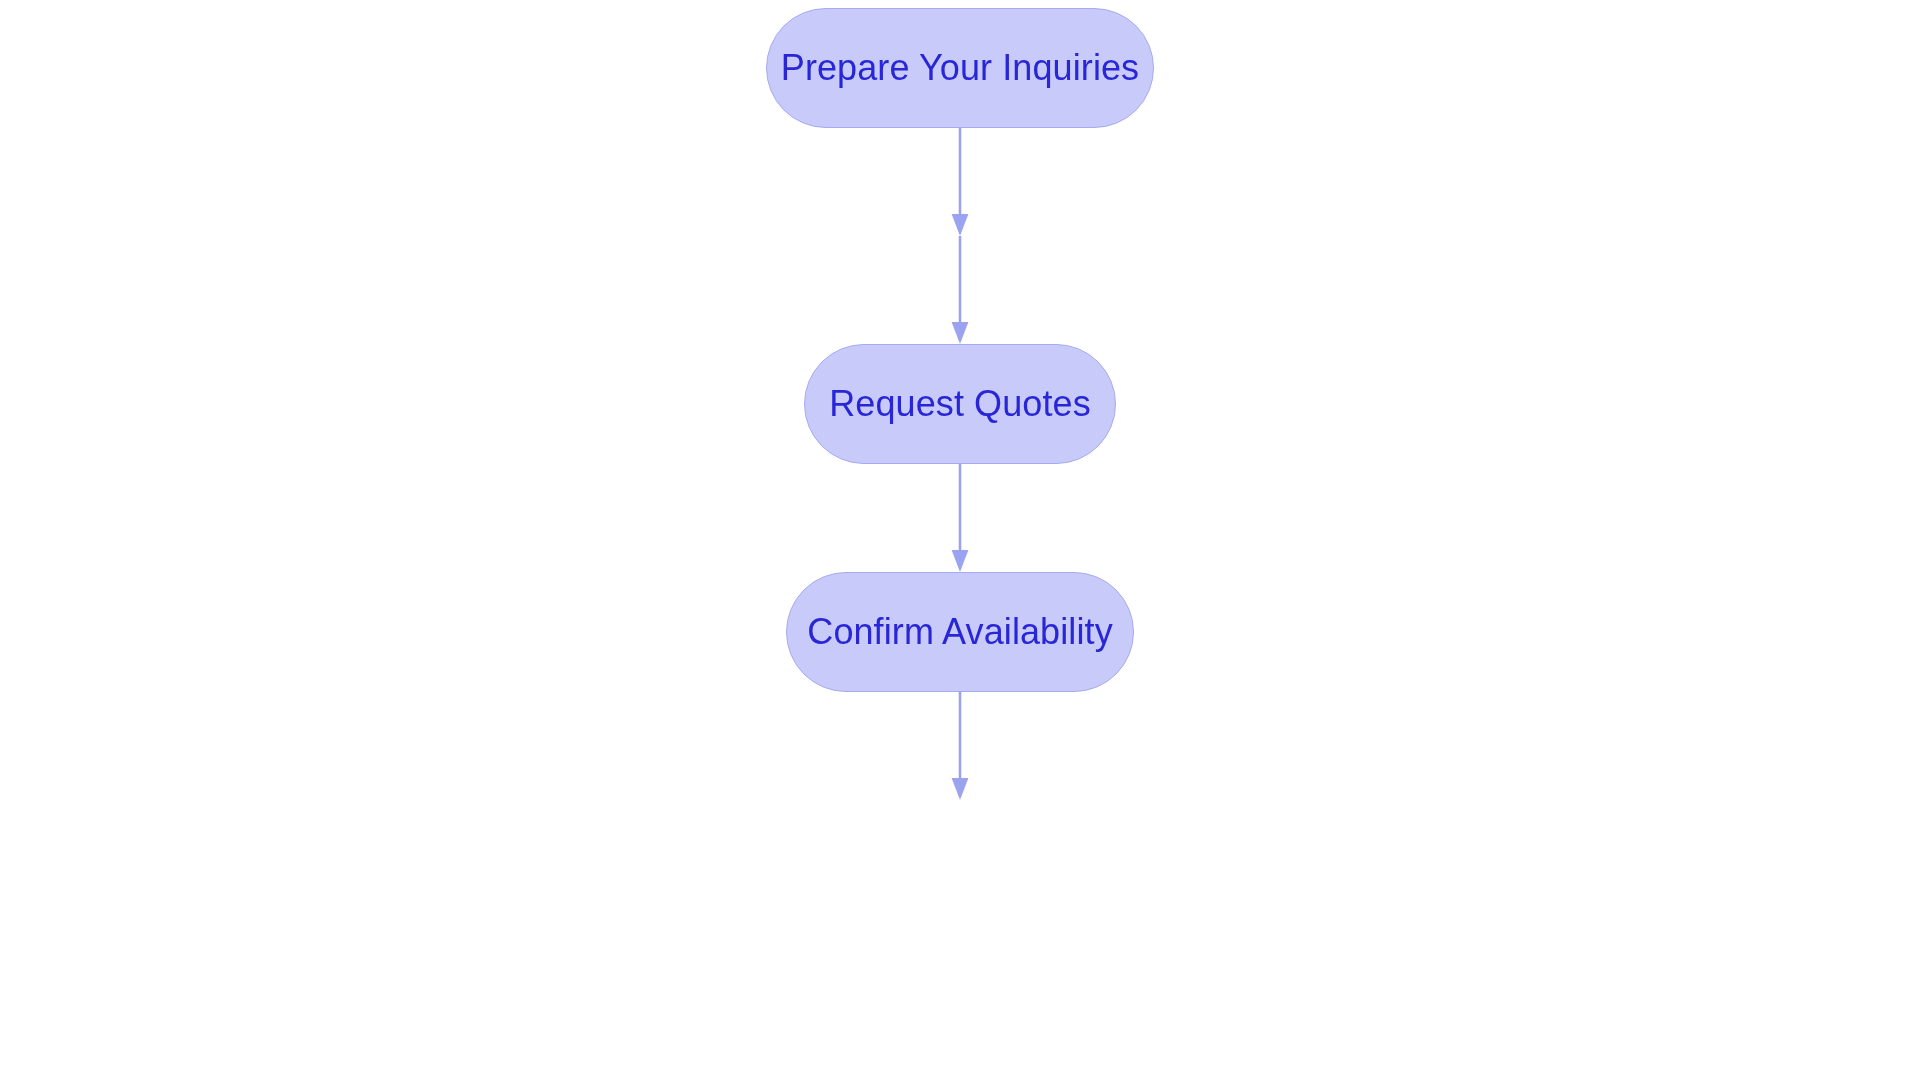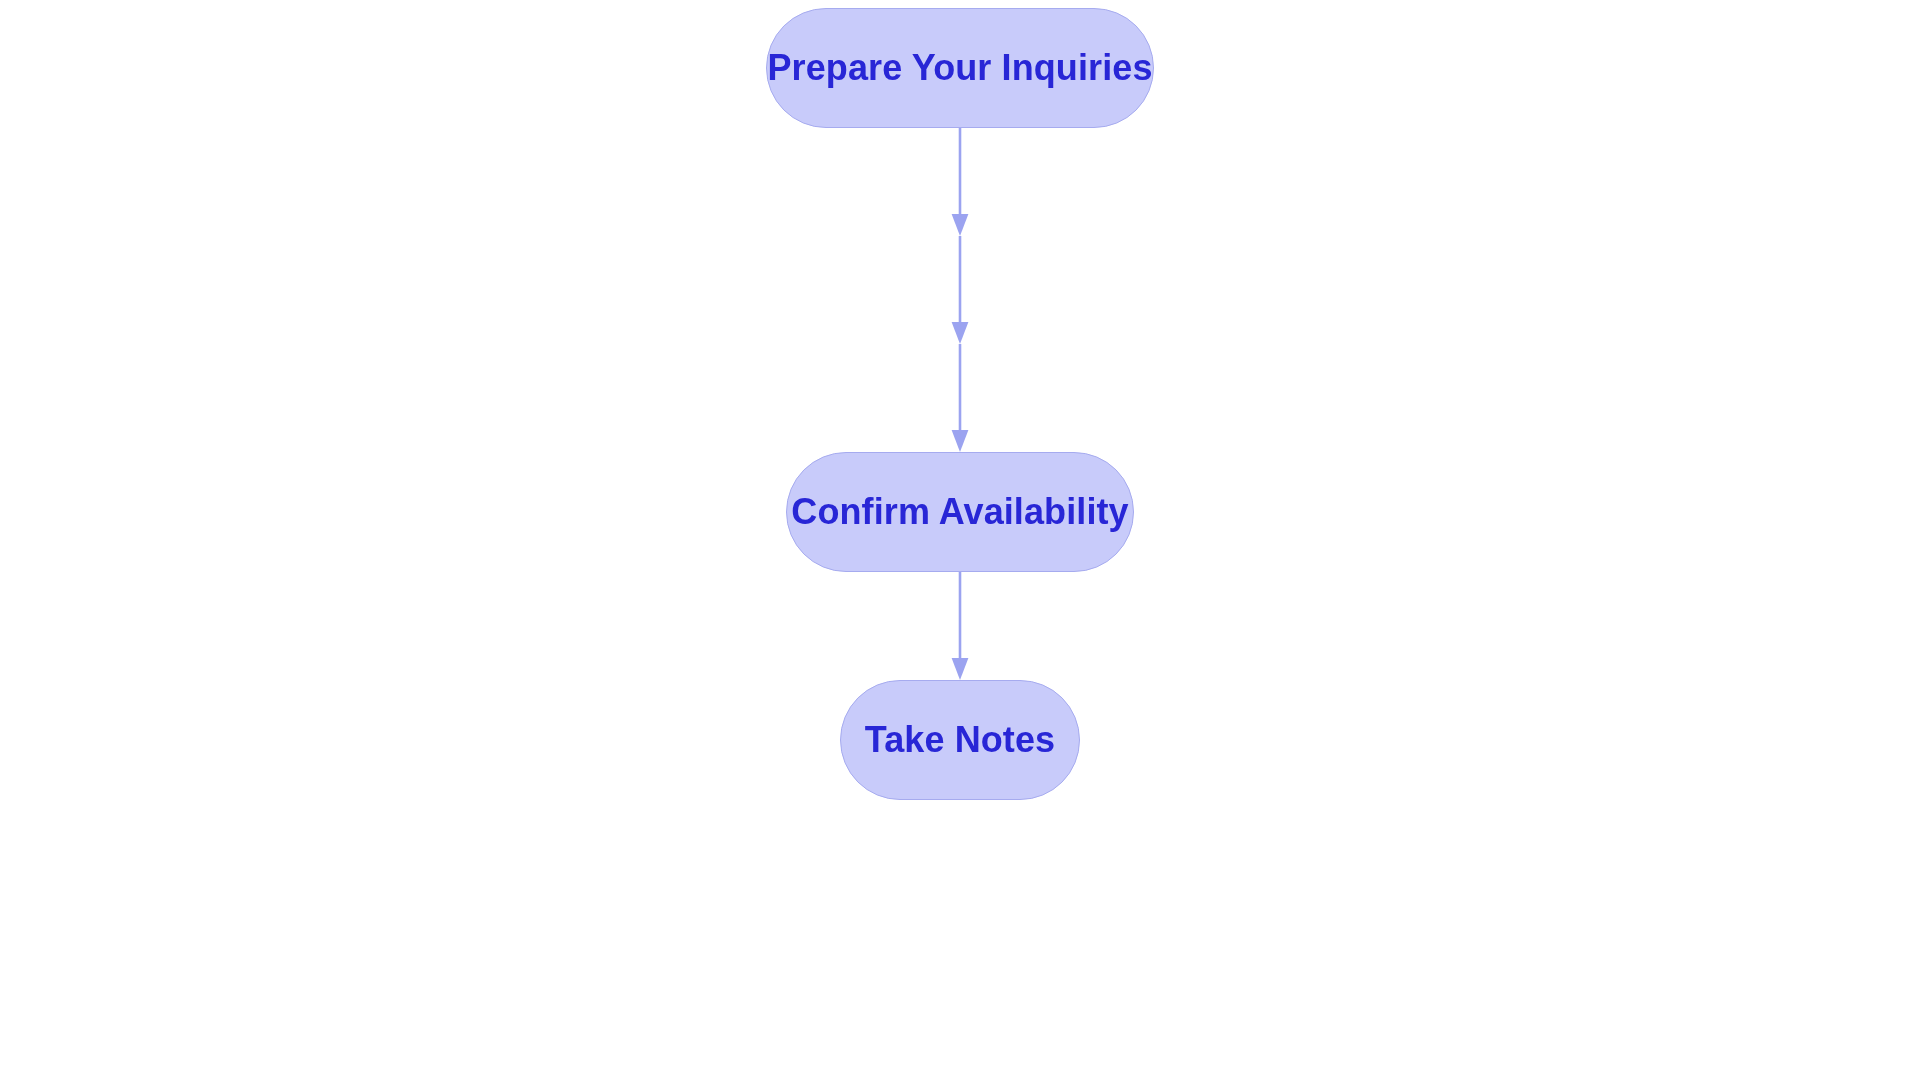--- a/index.html
+++ b/index.html
@@ -35,21 +35,21 @@
     background: #c8cbfa;
     border: 1.6px solid #a6abef;
     display: flex;
     align-items: center;
     justify-content: center;
     padding: 0 34px;
   }
   .flow-node-label {
     color: #2826d6;
     font-size: 36px;
-    font-weight: 700;
+    font-weight: 400;
     line-height: 1;
     white-space: nowrap;
     letter-spacing: 0.1px;
   }
   .flow-connector {
     display: block;
     width: 30px;
     height: 108px;
   }
   .node-w-1 { width: 388px; }
@@ -75,33 +75,33 @@
       <line x1="15" y1="0" x2="15" y2="88" stroke="#9ba3f0" stroke-width="2.6"></line>
       <polygon points="15,108 6.6,86 23.4,86" fill="#9ba3f0"></polygon>
     </svg>
 
 
     <svg class="flow-connector" viewBox="0 0 30 108">
       <line x1="15" y1="0" x2="15" y2="88" stroke="#9ba3f0" stroke-width="2.6"></line>
       <polygon points="15,108 6.6,86 23.4,86" fill="#9ba3f0"></polygon>
     </svg>
 
+    <div class="flow-node node-w-3">
+      <span class="flow-node-label">Request Quotes</span>
+    </div>
 
     <svg class="flow-connector" viewBox="0 0 30 108">
       <line x1="15" y1="0" x2="15" y2="88" stroke="#9ba3f0" stroke-width="2.6"></line>
       <polygon points="15,108 6.6,86 23.4,86" fill="#9ba3f0"></polygon>
     </svg>
 
     <div class="flow-node node-w-4">
       <span class="flow-node-label">Confirm Availability</span>
     </div>
 
     <svg class="flow-connector" viewBox="0 0 30 108">
       <line x1="15" y1="0" x2="15" y2="88" stroke="#9ba3f0" stroke-width="2.6"></line>
       <polygon points="15,108 6.6,86 23.4,86" fill="#9ba3f0"></polygon>
     </svg>
 
-    <div class="flow-node node-w-5">
-      <span class="flow-node-label">Take Notes</span>
-    </div>
 
   </div>
 </div>
 
 </body></html>

